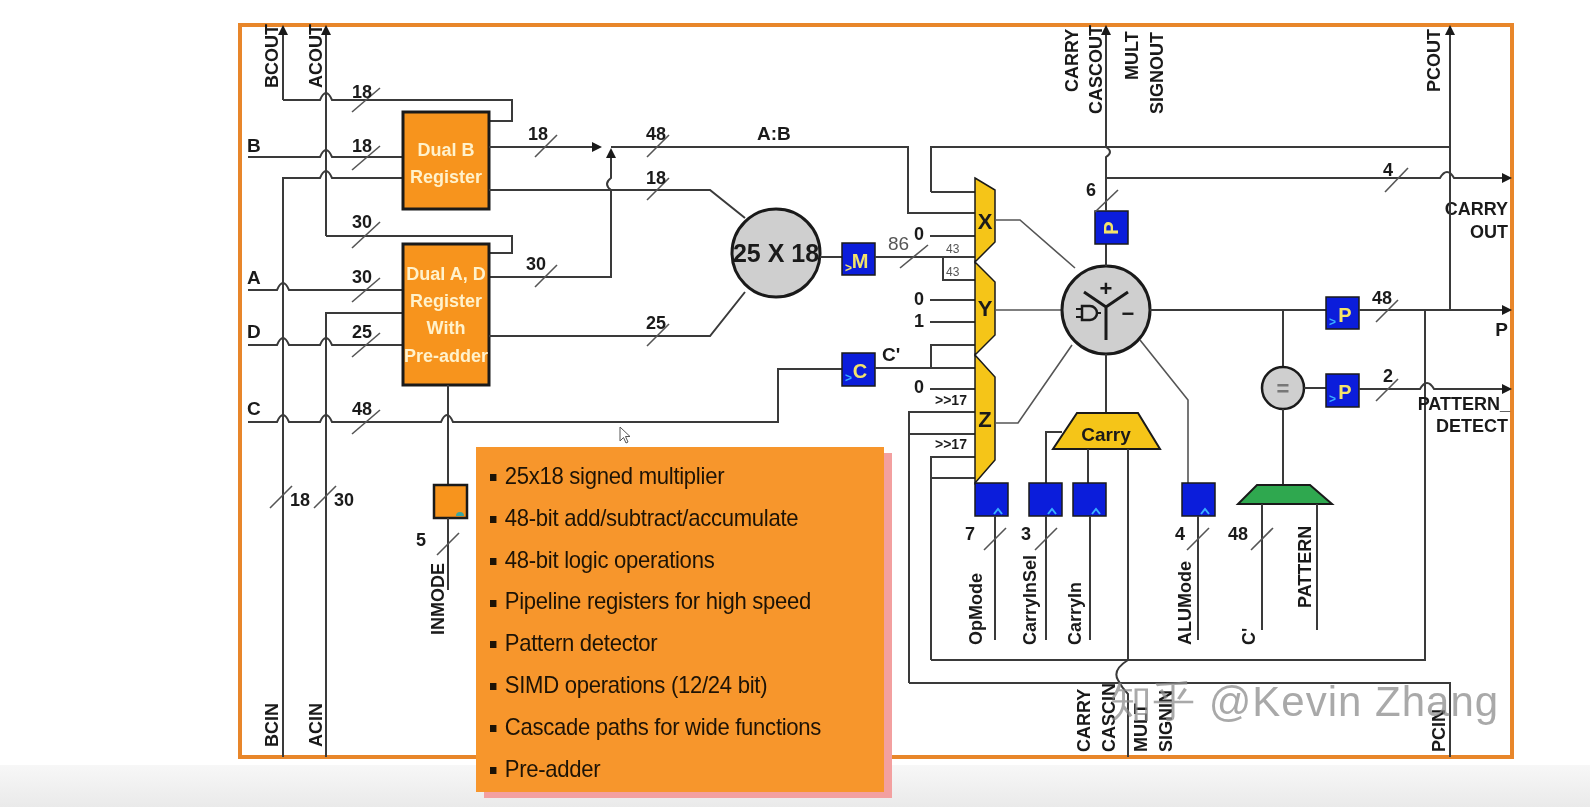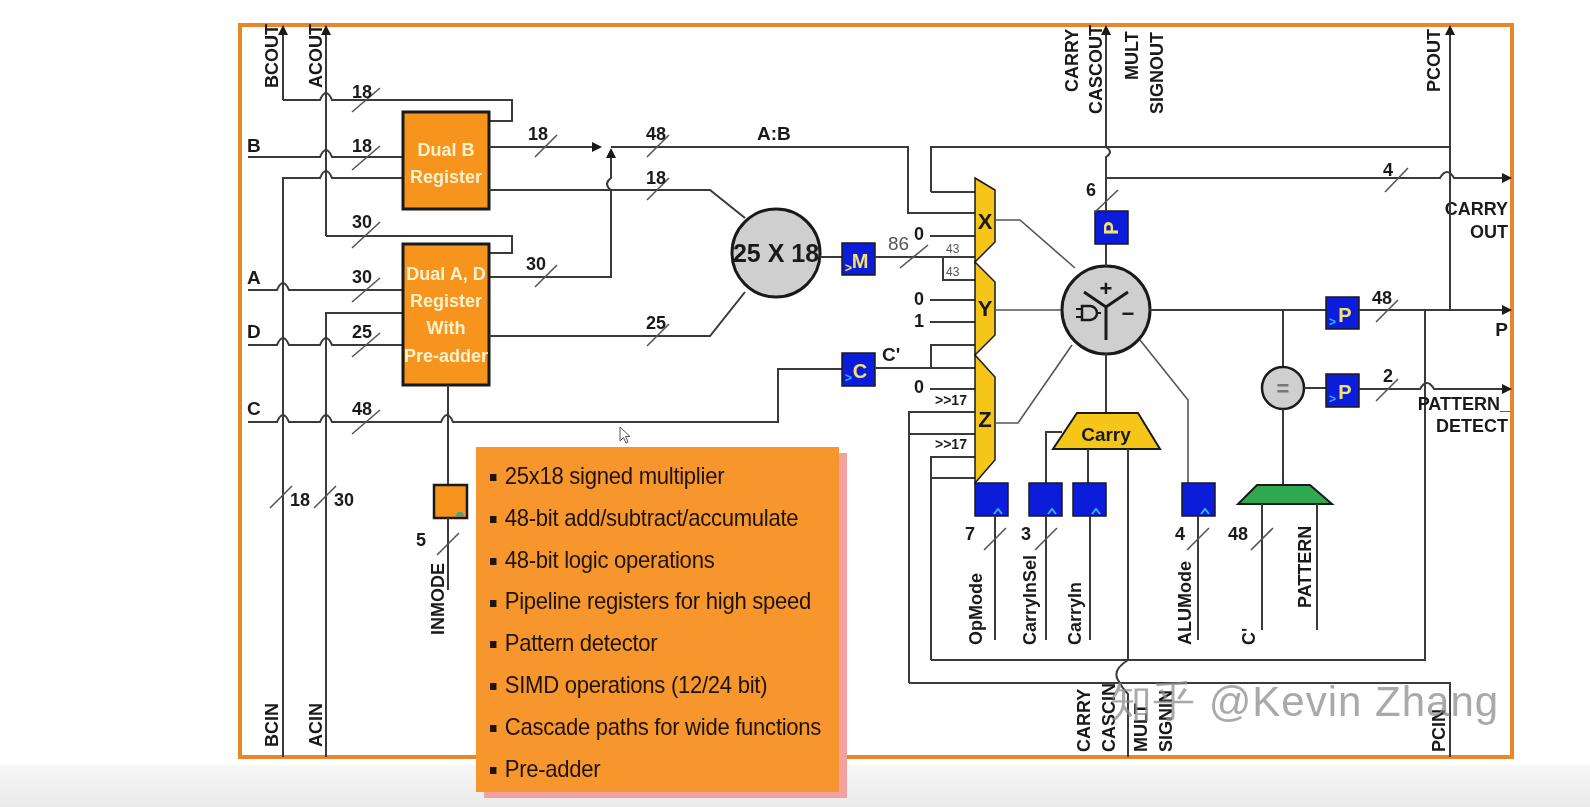--- a/index.html
+++ b/index.html
@@ -8,21 +8,21 @@
   .bottom-bar{position:absolute;left:0;top:765px;width:1590px;height:42px;background:linear-gradient(#f7f7f7,#eaeaea);}
   svg text{font-family:"Liberation Sans",sans-serif;}
   .w{stroke:#3a3a3a;stroke-width:2;fill:none;}
   .wt{stroke:#555;stroke-width:1.6;fill:none;}
   .lbl{font-size:19px;font-weight:bold;fill:#1a1a1a;}
   .num{font-size:18px;font-weight:bold;fill:#1a1a1a;}
   .vlbl{font-size:18px;font-weight:bold;fill:#1a1a1a;}
   .reglbl{font-size:18px;font-weight:bold;fill:#fff2cc;}
   .bluetxt{font-size:20px;font-weight:bold;fill:#f3e36a;}
   .muxtxt{font-size:22px;font-weight:bold;fill:#1a1a1a;}
-  #features{position:absolute;left:476px;top:447px;width:363px;height:345px;background:#f7962c;box-shadow:8px 6px 0 #f3a0a0;}
+  #features{position:absolute;left:476px;top:447px;width:408px;height:345px;background:#f7962c;box-shadow:8px 6px 0 #f3a0a0;}
   #features ul{list-style:none;margin:0;padding:8px 0 0 14px;}
   #features li{font-size:24px;color:#1d1306;height:41.8px;line-height:41.8px;letter-spacing:-0.3px;white-space:nowrap;transform:scaleX(0.92);transform-origin:left center;}
   #features li::before{content:"";display:inline-block;width:7px;height:7px;background:#1d1306;margin-right:9px;vertical-align:middle;}
   #watermark{position:absolute;left:1110px;top:674px;font-size:42px;color:rgba(140,140,140,0.75);letter-spacing:1px;white-space:nowrap;}
   #cursor{position:absolute;left:619px;top:426px;}
 </style>
 </head>
 <body>
 
 <div id="stage">

